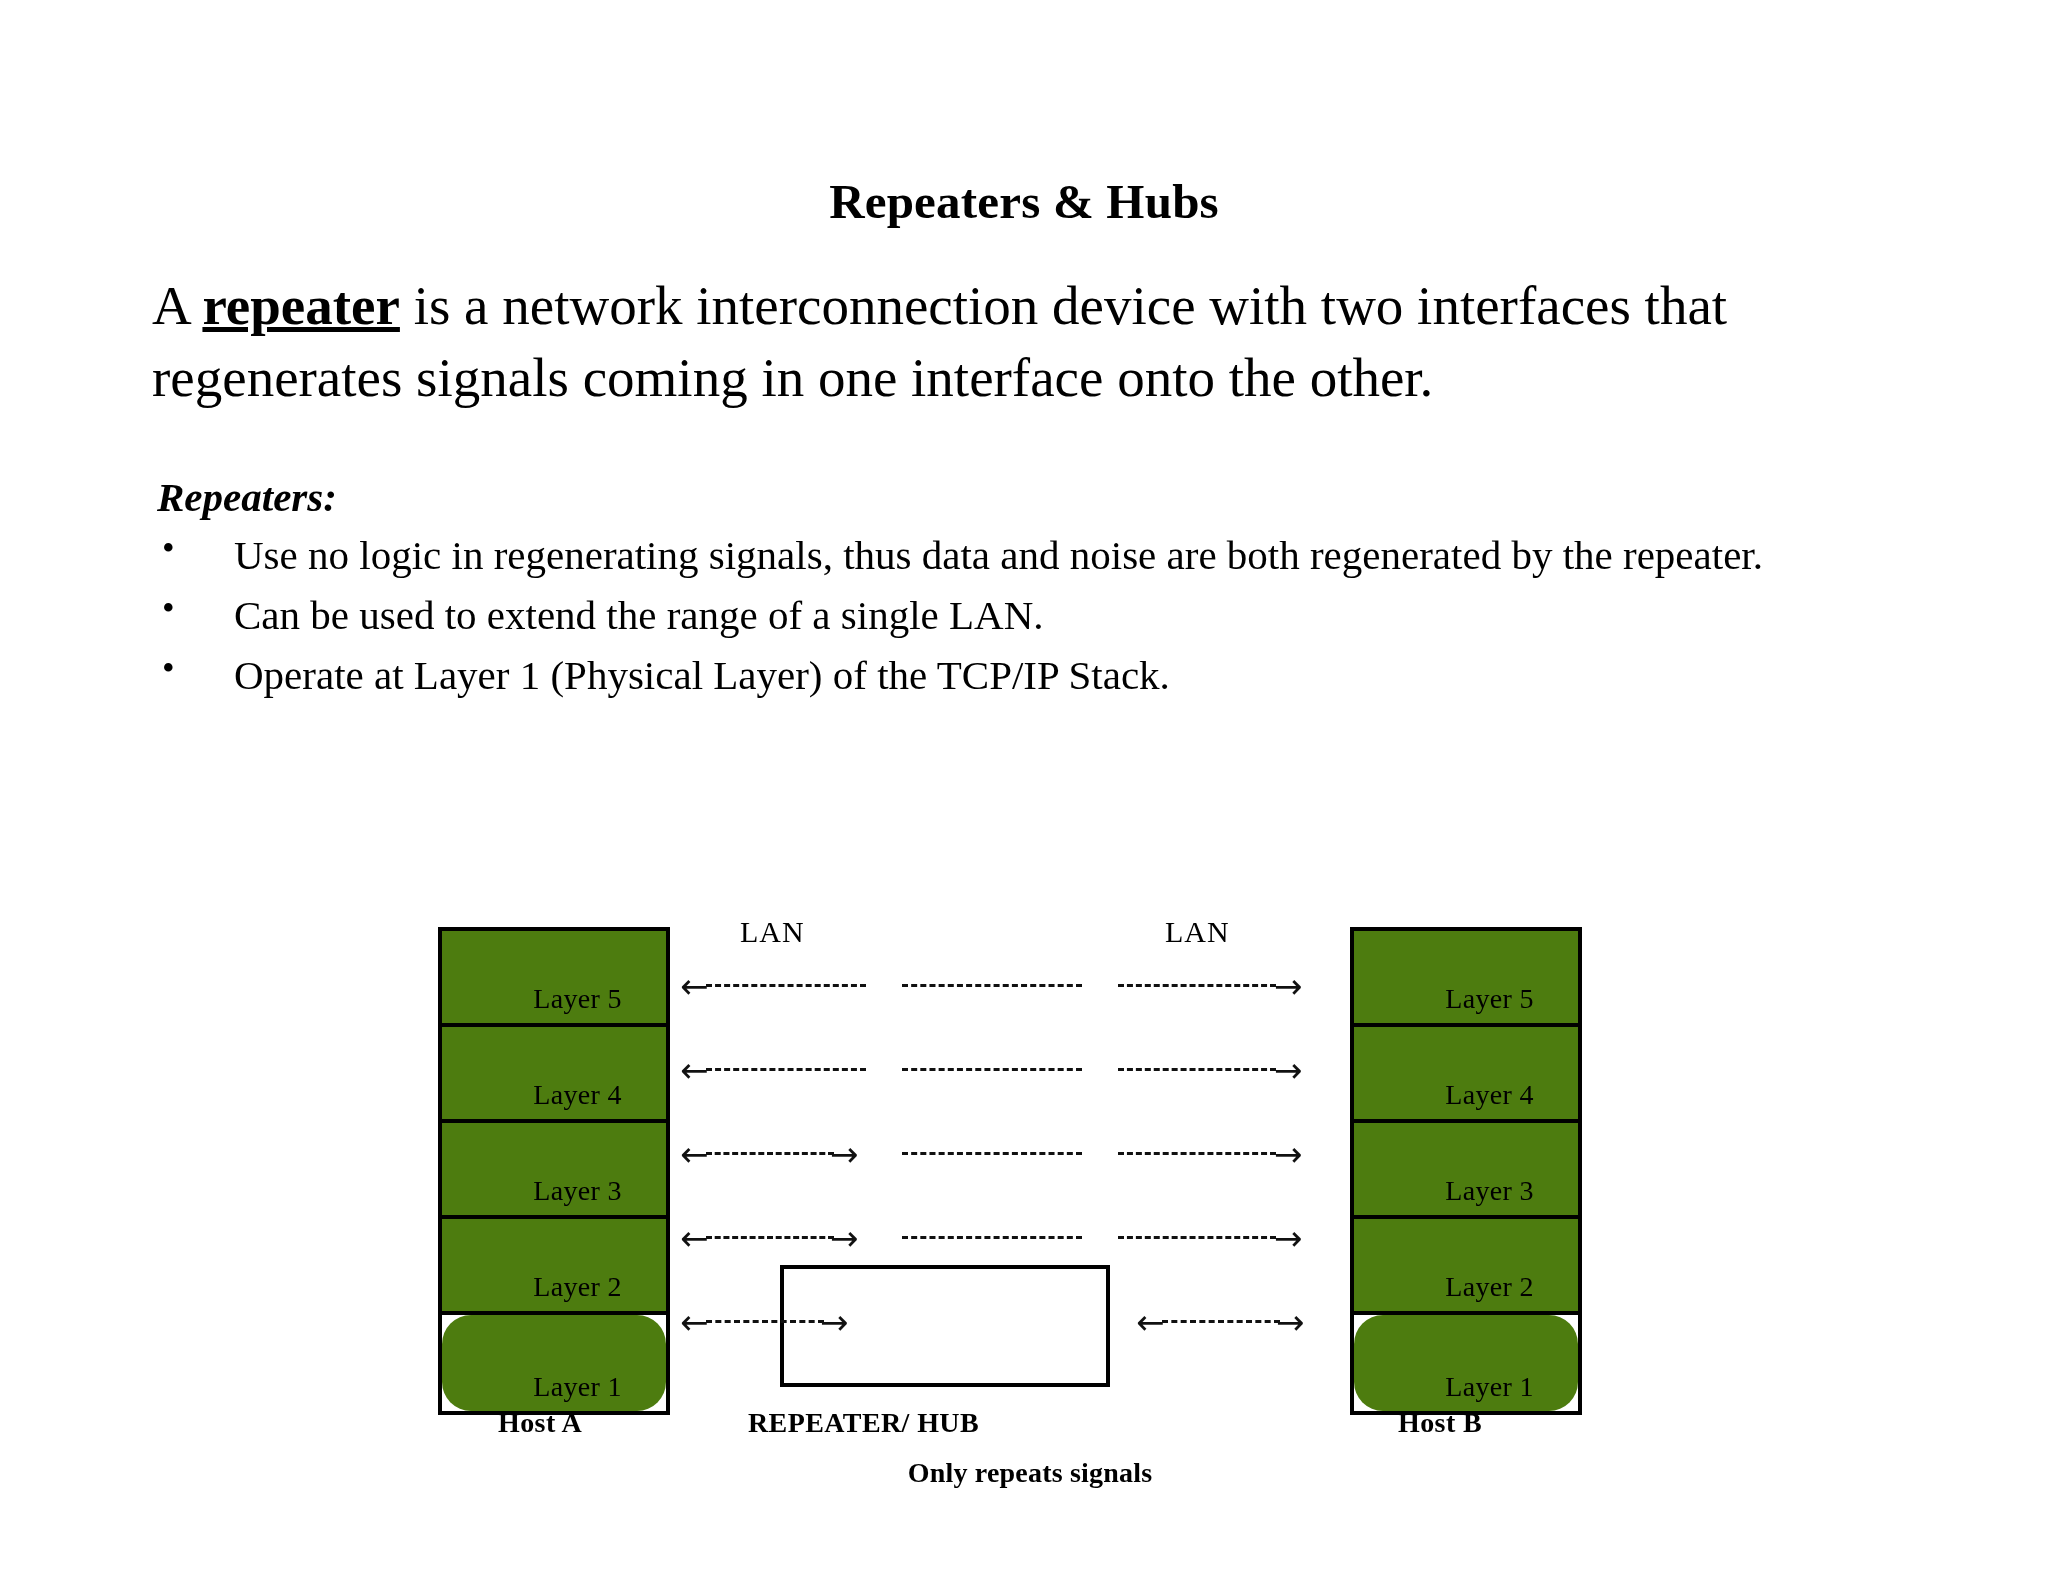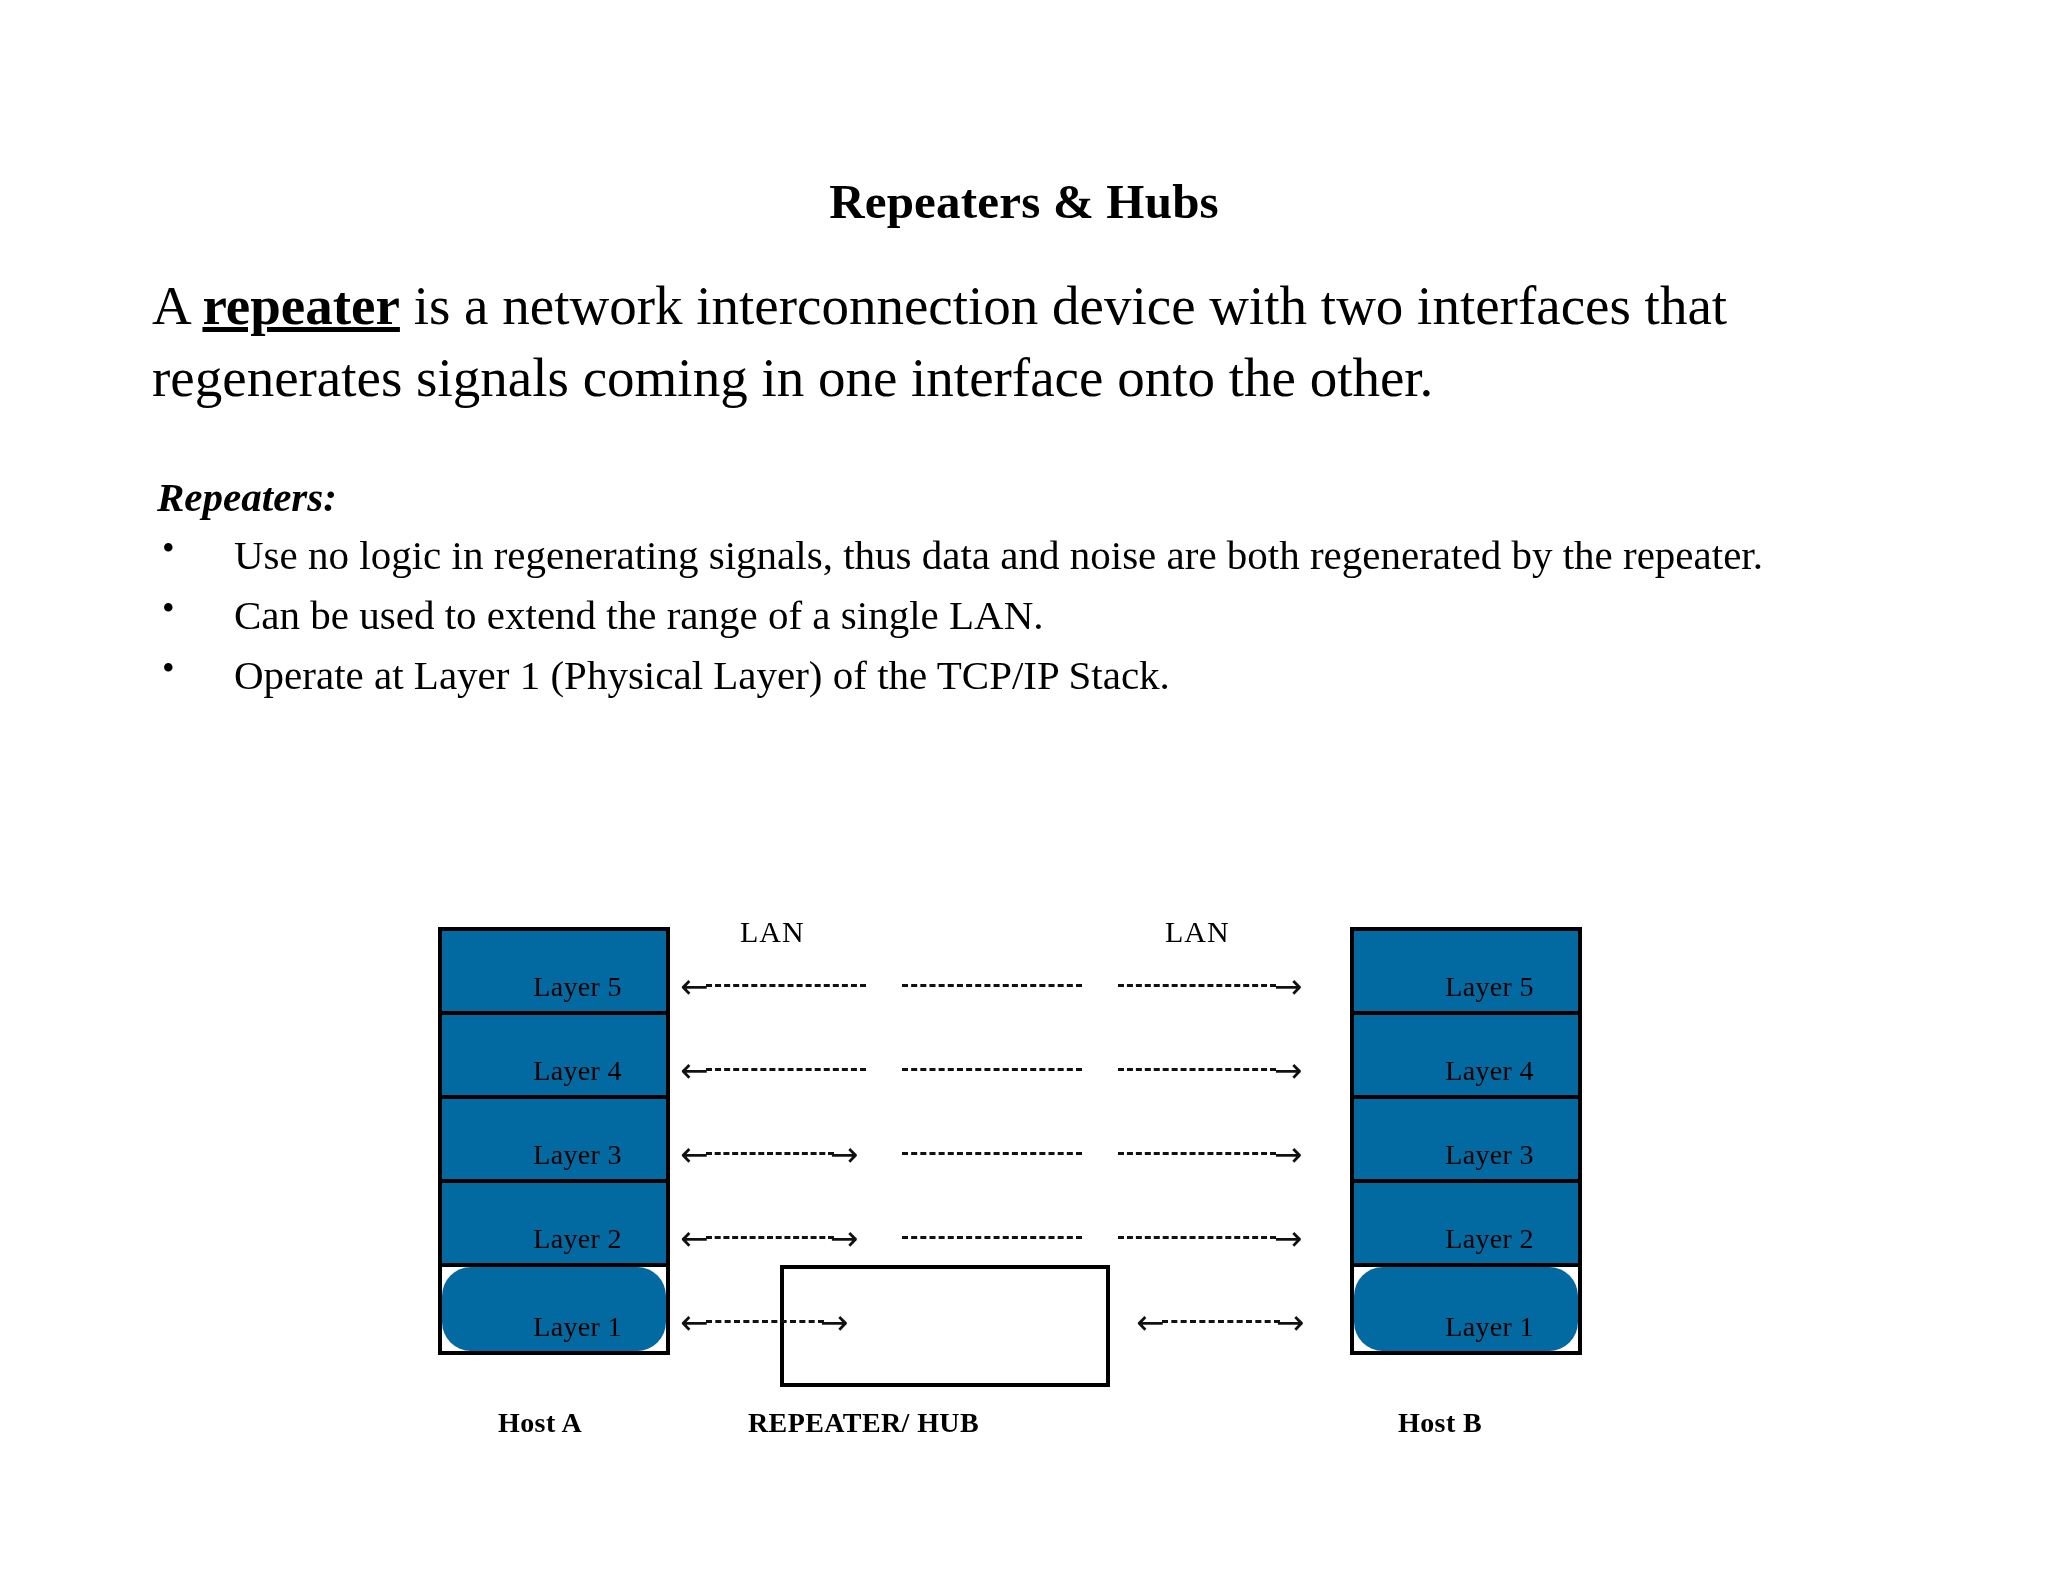--- a/index.html
+++ b/index.html
@@ -92,31 +92,31 @@
     position: absolute;
     top: 12px;
     width: 232px;
     border: 4px solid #000;
     box-sizing: border-box;
   }
   .stack.left  { left: 8px; }
   .stack.right { left: 920px; }
 
   .layer-cell {
-    height: 84px;
+    height: 96px;
     box-sizing: border-box;
     border-bottom: 4px solid #000;
     display: flex;
     align-items: flex-end;
     justify-content: center;
     padding-bottom: 8px;
     font-size: 28px;
     font-family: "Liberation Serif", "DejaVu Serif", serif;
     letter-spacing: .3px;
-    background: #0369a1;
+    background: #4d7c0f;
     padding-left: 47px;
   }
   .layer-cell:last-child { border-bottom: none; border-radius: 29px; }
 
   
   .lan-label {
     position: absolute;
     top: 0px;
     font-size: 30px;
     letter-spacing: 1px;
@@ -271,15 +271,16 @@
     <span class="ahead" style="left:0px;">←</span>
     <span class="seg" style="left:26px;  width:118px;"></span>
     <span class="ahead" style="left:140px;">→</span>
   </div>
 
   <div class="dev-label host-a">Host A</div>
   <div class="dev-label repeater">REPEATER/ HUB</div>
   <div class="dev-label host-b">Host B</div>
 
   <div class="caption">
+    <div>Only repeats signals</div>
   </div>
 
 </div>
 
 </body></html>

